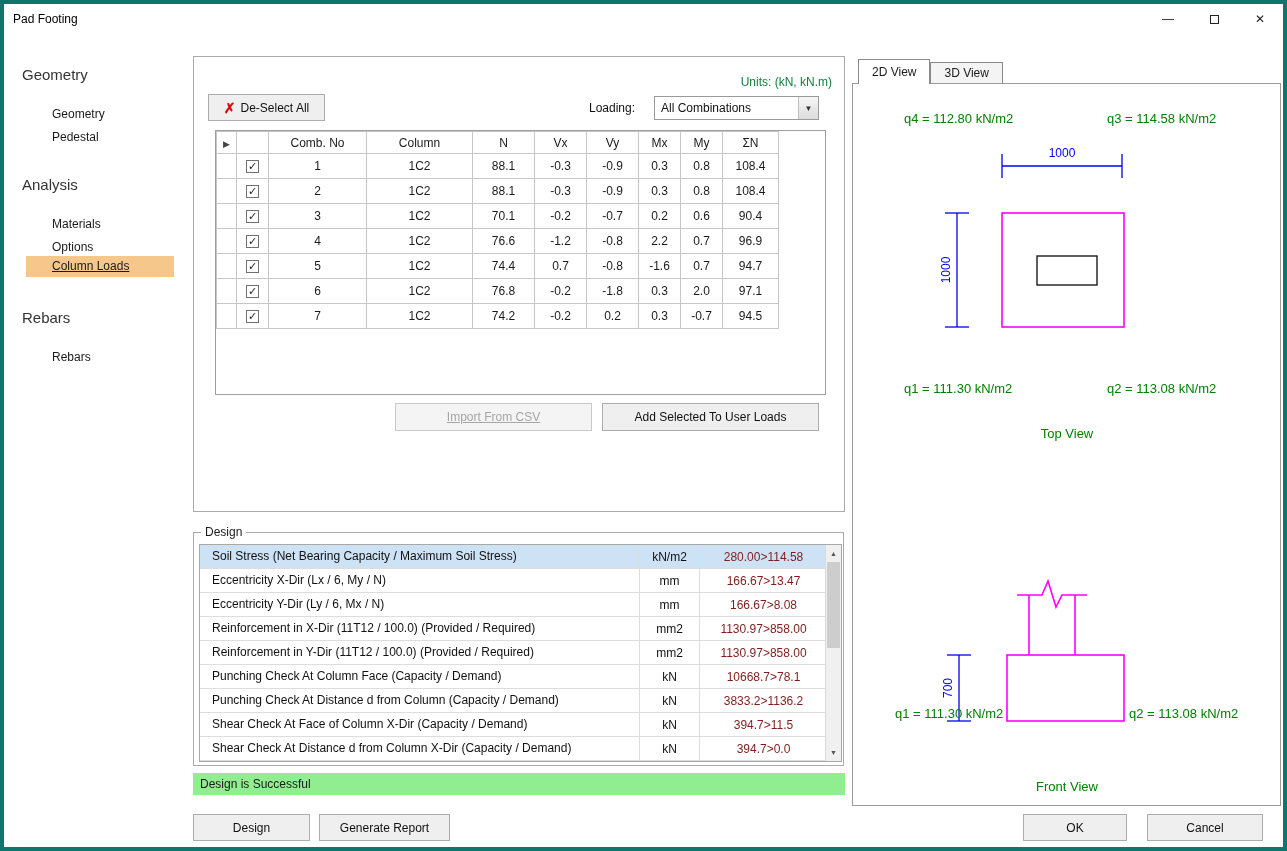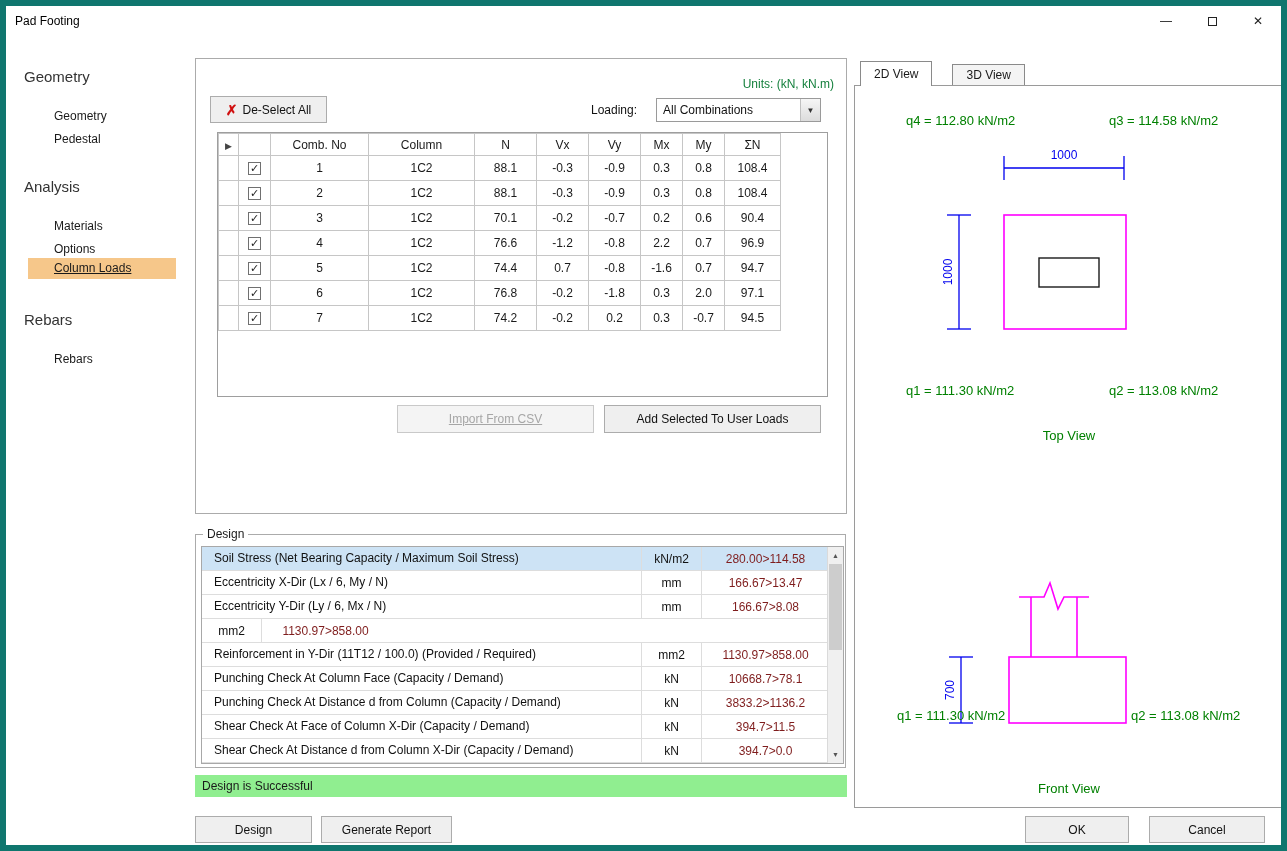--- a/index.html
+++ b/index.html
@@ -1,18 +1,18 @@
 <!DOCTYPE html>
 <html><head>
 <meta charset="utf-8">
 <style>
   * { margin:0; padding:0; box-sizing:border-box; }
   html,body { background:#cfcfcf; }
   body { font-family:"Liberation Sans", sans-serif; font-size:12px; color:#111; }
-  .window { position:relative; width:1287px; height:851px; background:#fff; border:6px solid #0f766e; overflow:hidden; }
+  .window { position:relative; width:1287px; height:851px; background:#fff; border:4px solid #0f766e; overflow:hidden; }
 
   
   .titlebar { position:absolute; top:0; left:0; right:0; height:30px; background:#fff; display:flex; align-items:center; }
   .titlebar .title { padding-left:9px; font-size:12px; color:#000; }
   .win-controls { margin-left:auto; display:flex; height:100%; }
   .win-btn { width:46px; height:100%; display:flex; align-items:center; justify-content:center; font-size:12px; color:#222; cursor:default; }
   .max-box { width:9px; height:9px; border:1px solid #222; display:inline-block; }
 
   
   .sidebar { position:absolute; left:0; top:30px; width:188px; bottom:0; background:#fff; }
@@ -56,21 +56,21 @@
   .dscroll { position:absolute; right:0; top:0; width:16px; height:216px; background:#F0F0F0; border-left:1px solid #DADADA; }
   .dscroll .arrow { position:absolute; left:0; width:15px; height:17px; display:flex; align-items:center; justify-content:center; font-size:7px; color:#555; }
   .dscroll .up { top:0; }
   .dscroll .down { bottom:0; }
   .dscroll .thumb { position:absolute; top:17px; left:1px; width:13px; height:86px; background:#CDCDCD; }
 
   .status-bar { position:absolute; left:189px; top:769px; width:652px; height:22px; background:#90EE90; display:flex; align-items:center; padding-left:7px; color:#1a1a1a; }
 
   
   .view-panel { position:absolute; left:848px; top:55px; width:429px; height:747px; }
-  .tabs { position:absolute; left:6px; top:0; display:flex; align-items:flex-end; z-index:2;gap:20px; }
+  .tabs { position:absolute; left:6px; top:0; display:flex; align-items:flex-end; z-index:2; }
   .tab { border:1px solid #8a8a8a; border-bottom:none; background:#F4F4F4; padding:0 13px; height:21px; line-height:21px; margin-top:3px; font-size:12px; color:#1a1a1a; }
   .tab.active { background:#fff; height:25px; line-height:25px; margin-top:0; margin-bottom:-1px; position:relative; z-index:3; }
   .view-content { position:absolute; left:0; top:24px; width:429px; height:723px; border:1px solid #9a9a9a; background:#fff; }
   .view-content svg { position:absolute; left:2px; }
   svg text { font-family:"Liberation Sans", sans-serif; }
   .qlabel { fill:#008000; font-size:13px; }
   .dimtext { fill:#0000EE; font-size:12px; }
   .caption { fill:#008000; font-size:13px; }
   .dimline { stroke:#0000EE; stroke-width:1.3; fill:none; }
   .outline { stroke:#FF00FF; stroke-width:1.6; fill:none; }
@@ -278,20 +278,21 @@
         <div class="dlabel">Eccentricity X-Dir (Lx / 6, My / N)</div>
         <div class="dunit">mm</div>
         <div class="dvalue">166.67&gt;13.47</div>
       </div>
       <div class="drow">
         <div class="dlabel">Eccentricity Y-Dir (Ly / 6, Mx / N)</div>
         <div class="dunit">mm</div>
         <div class="dvalue">166.67&gt;8.08</div>
       </div>
       <div class="drow">
+        <div class="dlabel">Reinforcement in X-Dir (11T12 / 100.0) (Provided / Required)</div>
         <div class="dunit">mm2</div>
         <div class="dvalue">1130.97&gt;858.00</div>
       </div>
       <div class="drow">
         <div class="dlabel">Reinforcement in Y-Dir (11T12 / 100.0) (Provided / Required)</div>
         <div class="dunit">mm2</div>
         <div class="dvalue">1130.97&gt;858.00</div>
       </div>
       <div class="drow">
         <div class="dlabel">Punching Check At Column Face (Capacity / Demand)</div>

